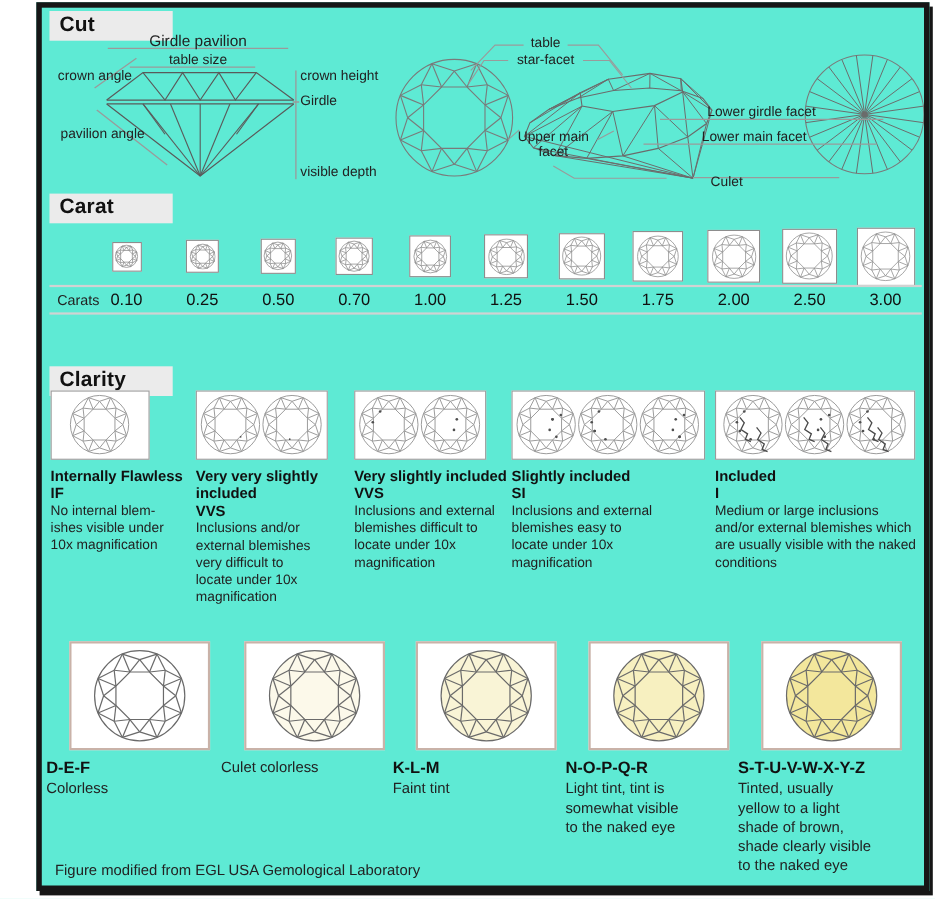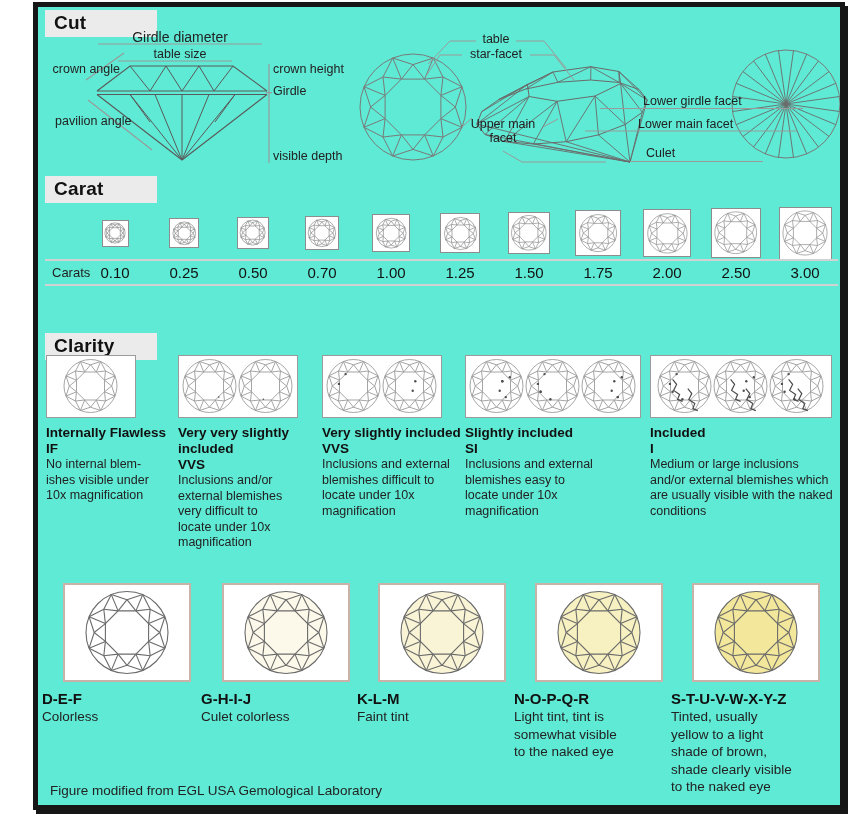--- a/index.html
+++ b/index.html
@@ -162,34 +162,34 @@
         <polyline points="462.0,55.0 440.0,55.0 426.0,76.0" fill="none" stroke="#9a9a9a" stroke-width="1"></polyline>
         <polyline points="530.0,55.0 554.0,55.0 574.0,80.0" fill="none" stroke="#9a9a9a" stroke-width="1"></polyline>
         <line x1="462.0" y1="127.0" x2="472.0" y2="118.0" stroke="#9a9a9a" stroke-width="1"></line>
         <polyline points="503.0,151.0 522.0,162.0 606.0,162.0" fill="none" stroke="#9a9a9a" stroke-width="1"></polyline>
         <line x1="543.0" y1="127.0" x2="558.0" y2="119.0" stroke="#9a9a9a" stroke-width="1"></line>
         <line x1="600.0" y1="108.5" x2="803.0" y2="108.5" stroke="#9a9a9a" stroke-width="1"></line>
         <line x1="585.0" y1="131.0" x2="797.0" y2="131.0" stroke="#9a9a9a" stroke-width="1"></line>
         <line x1="630.0" y1="161.5" x2="763.0" y2="161.5" stroke="#9a9a9a" stroke-width="1"></line>
       </svg>
 
-    <span class="lbl center" style="left:62px;top:24px;width:160px;font-size:14px">Girdle diameter</span>
+    <span class="lbl center" style="left:62px;top:24px;width:160px;font-size:14px">Girdle pavilion</span>
     <span class="lbl center" style="left:92px;top:41px;width:100px">table size</span>
     <span class="lbl right" style="left:6px;top:56px;width:76px">crown angle</span>
     <span class="lbl" style="left:235px;top:56px">crown height</span>
     <span class="lbl" style="left:235px;top:78px">Girdle</span>
     <span class="lbl" style="left:17px;top:108px">pavilion angle</span>
     <span class="lbl" style="left:235px;top:143px">visible depth</span>
 
     <span class="lbl center" style="left:430px;top:26px;width:56px">table</span>
     <span class="lbl center" style="left:420px;top:41px;width:76px">star-facet</span>
     <span class="lbl center" style="left:427px;top:111px;width:76px">Upper main facet</span>
     <span class="lbl" style="left:605px;top:88px">Lower girdle facet</span>
     <span class="lbl" style="left:600px;top:111px">Lower main facet</span>
-    <span class="lbl" style="left:608px;top:140px">Culet</span>
+    <span class="lbl" style="left:608px;top:152px">Culet</span>
 
     <div class="sec-head" style="left:7px;top:169px">Carat</div>
     <div id="carat-row">
         <div class="carat-box" style="left: 63.5px; top: 212.5px; width: 27px; height: 27px;">
           <svg width="22" height="22" viewBox="0 0 22 22">
             <circle cx="11" cy="11" r="10.120000000000001" fill="none" stroke="#8d8d8d" stroke-width="0.7"></circle>
             <polygon points="16.3,13.2 13.2,16.3 8.8,16.3 5.7,13.2 5.7,8.8 8.8,5.7 13.2,5.7 16.3,8.8" fill="none" stroke="#8d8d8d" stroke-width="0.7"></polygon>
             <line x1="16.3" y1="13.2" x2="20.3" y2="14.9" stroke="#8d8d8d" stroke-width="0.7"></line>
             <line x1="16.3" y1="13.2" x2="16.7" y2="16.7" stroke="#8d8d8d" stroke-width="0.7"></line>
             <line x1="16.7" y1="16.7" x2="13.2" y2="16.3" stroke="#8d8d8d" stroke-width="0.7"></line>
@@ -1355,21 +1355,20 @@
             <line x1="85.2" y1="24.3" x2="77.7" y2="9.6" stroke="#6a6a6a" stroke-width="1.1"></line>
             <line x1="85.2" y1="24.3" x2="99.9" y2="31.8" stroke="#6a6a6a" stroke-width="1.1"></line>
             <line x1="83.6" y1="38.6" x2="99.9" y2="31.8" stroke="#6a6a6a" stroke-width="1.1"></line>
             <line x1="83.6" y1="38.6" x2="94.8" y2="47.5" stroke="#6a6a6a" stroke-width="1.1"></line>
             <line x1="94.8" y1="47.5" x2="83.6" y2="56.4" stroke="#6a6a6a" stroke-width="1.1"></line>
             <line x1="94.8" y1="47.5" x2="99.9" y2="31.8" stroke="#6a6a6a" stroke-width="1.1"></line>
             <line x1="94.8" y1="47.5" x2="99.9" y2="63.2" stroke="#6a6a6a" stroke-width="1.1"></line>
           </svg>
         </div>
         <div class="color-label" style="left: 163px; top: 682px; width: 170px;">
-          <div class="color-range">G-H-I-J</div>
           <div class="color-desc">Culet colorless</div>
         </div>
         <div class="color-box" style="left: 340px; top: 576px; width: 128px; height: 99px;">
           <svg width="124" height="95" viewBox="0 0 124 95">
             <circle cx="62" cy="47.5" r="41" fill="#f9f4d6" stroke="#6a6a6a" stroke-width="1.1"></circle>
             <polygon points="83.6,56.4 70.9,69.1 53.1,69.1 40.4,56.4 40.4,38.6 53.1,25.9 70.9,25.9 83.6,38.6" fill="none" stroke="#6a6a6a" stroke-width="1.1"></polygon>
             <line x1="83.6" y1="56.4" x2="99.9" y2="63.2" stroke="#6a6a6a" stroke-width="1.1"></line>
             <line x1="83.6" y1="56.4" x2="85.2" y2="70.7" stroke="#6a6a6a" stroke-width="1.1"></line>
             <line x1="85.2" y1="70.7" x2="70.9" y2="69.1" stroke="#6a6a6a" stroke-width="1.1"></line>
             <line x1="85.2" y1="70.7" x2="99.9" y2="63.2" stroke="#6a6a6a" stroke-width="1.1"></line>

